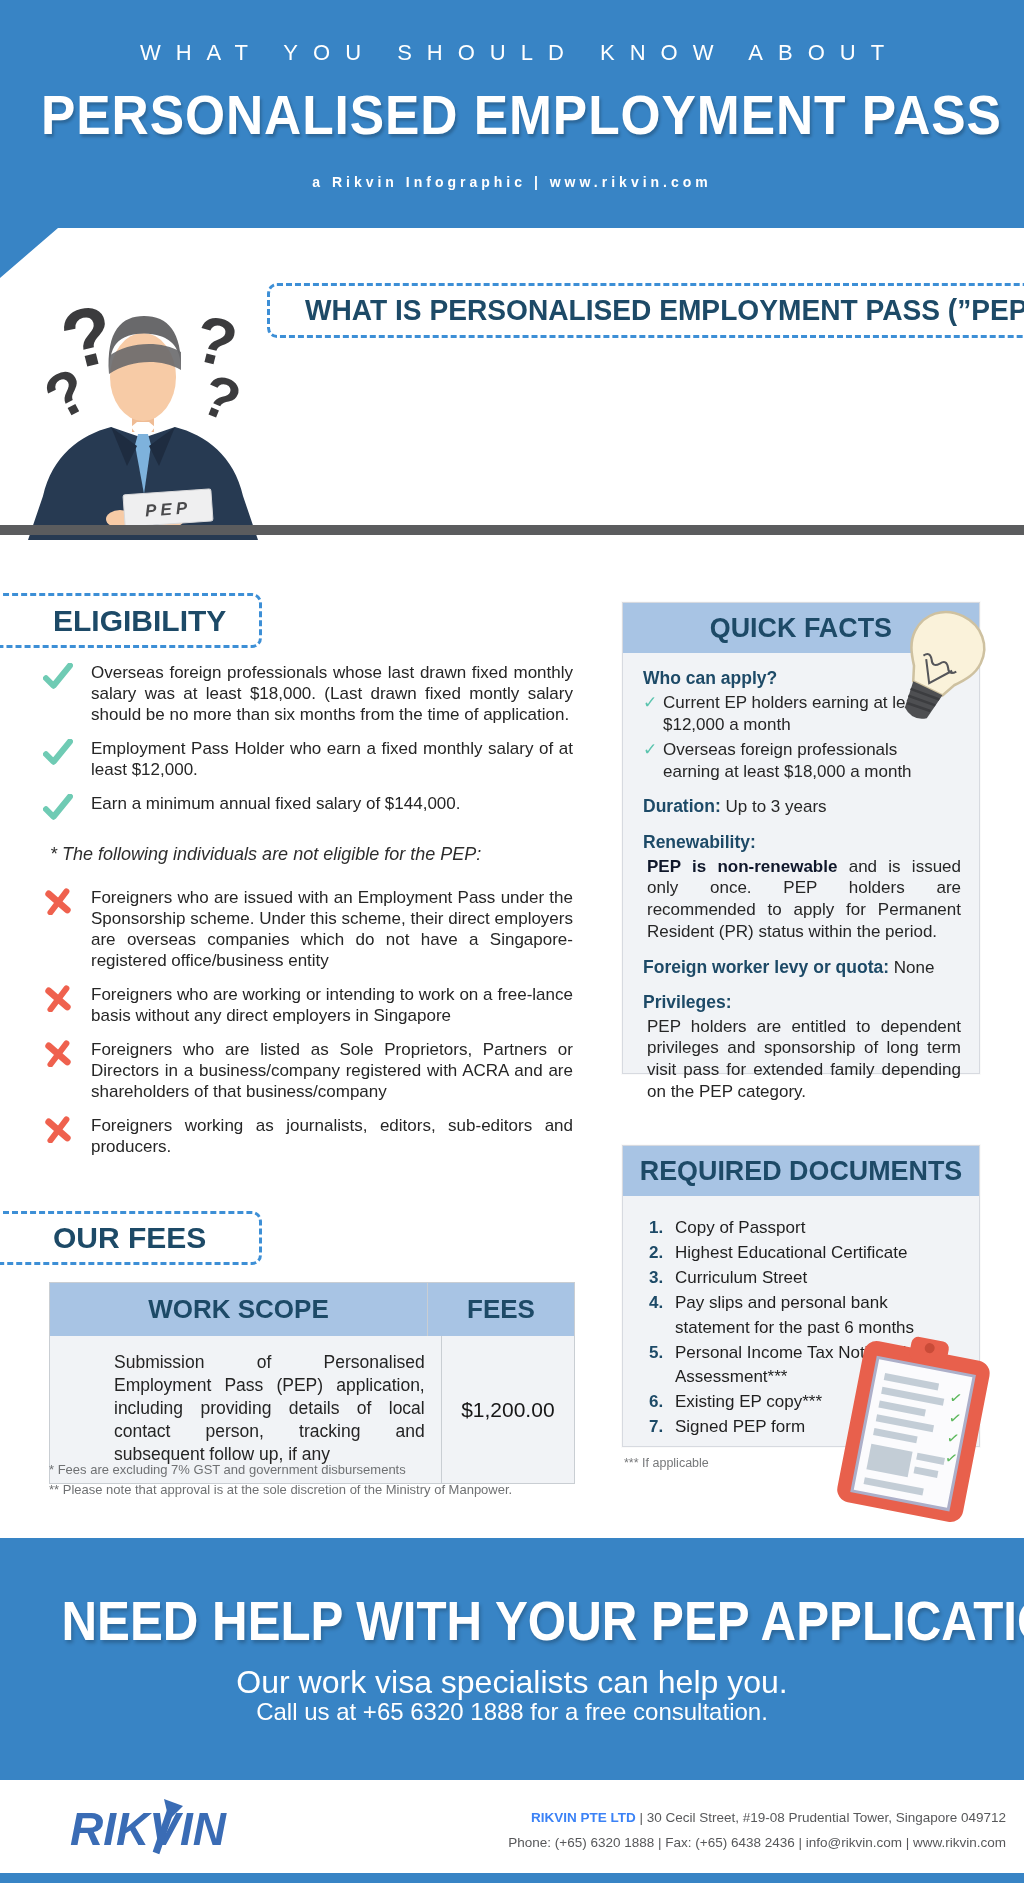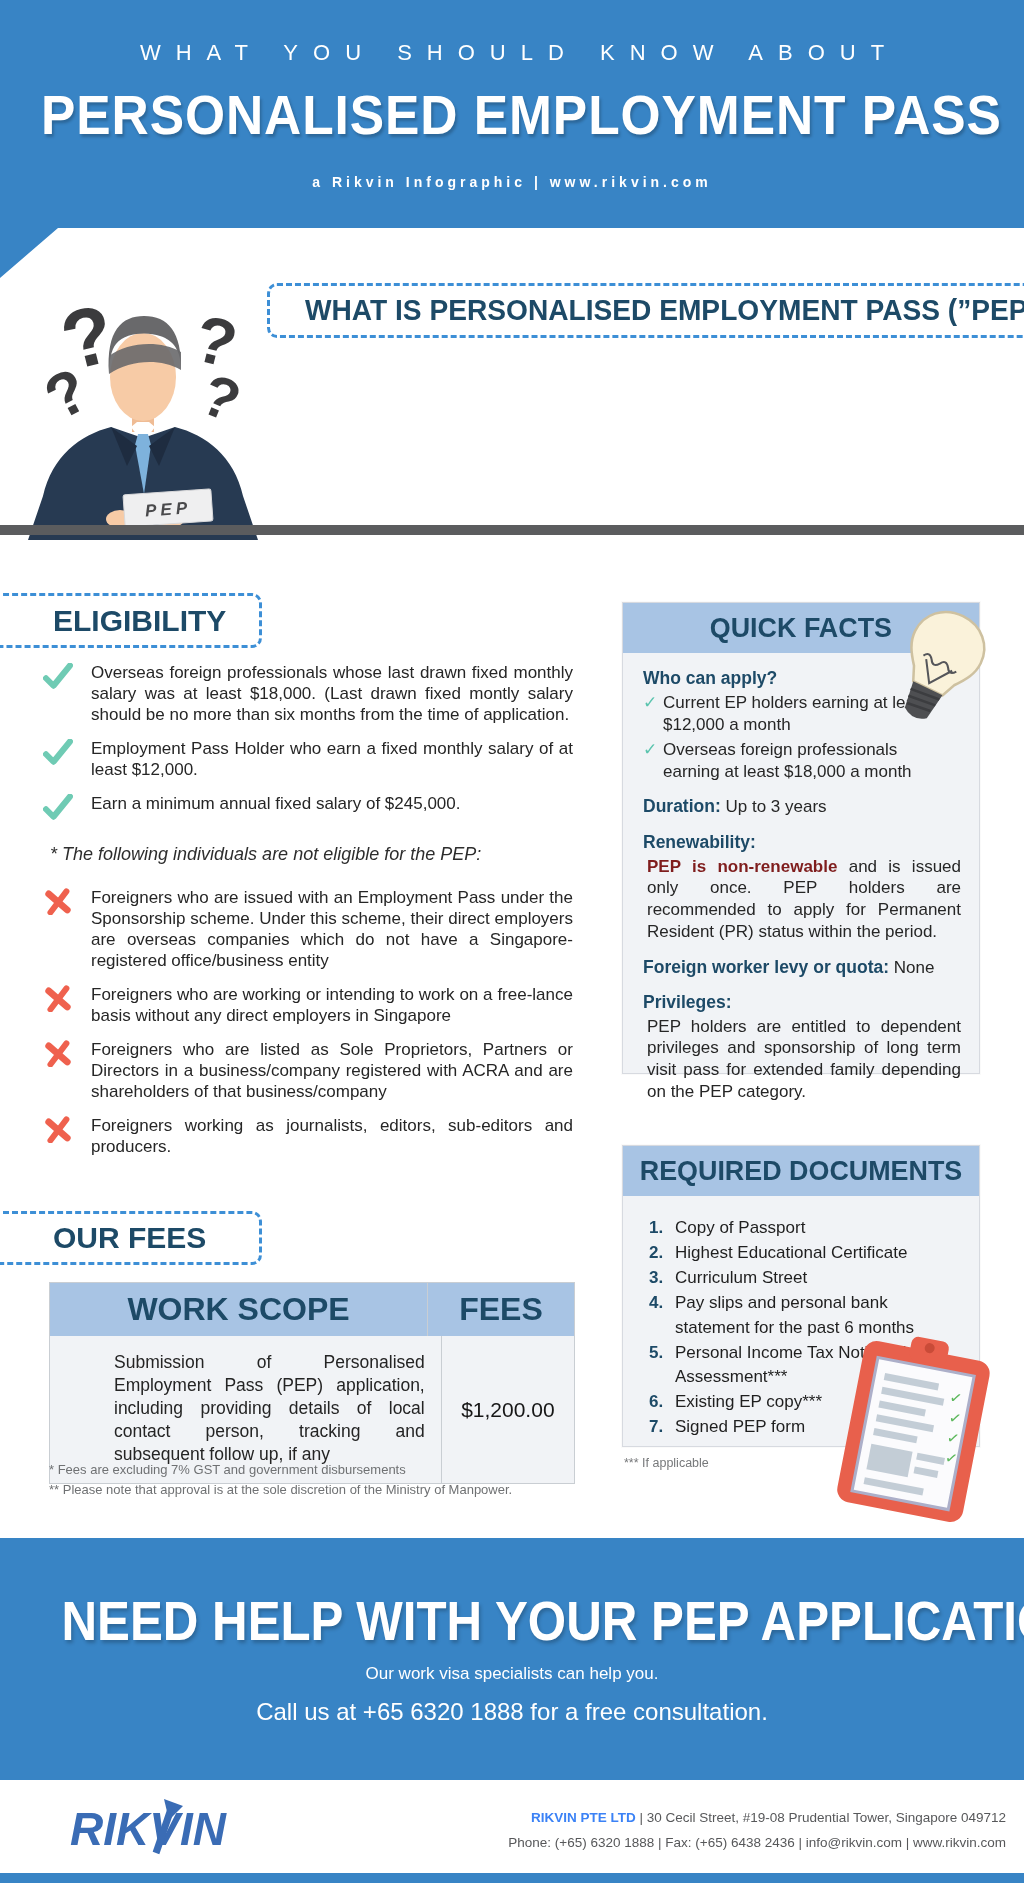--- a/index.html
+++ b/index.html
@@ -48,51 +48,51 @@
   .panel-head{height:50px;background:#A8C4E4;display:flex;align-items:center;justify-content:center;}
   .panel-head h2{margin:0;font-size:28px;color:#1D4A67;transform:scaleX(.96);white-space:nowrap;}
   .qf{left:622px;top:602px;width:356px;height:470px;}
   .qf-body{padding:14px 18px 0 20px;font-size:17px;line-height:1.28;color:#262626;}
   .qf-label{font-weight:bold;color:#1D4A67;font-size:17.5px;}
   .qf-row{margin-top:13px;}
   .qf-check{display:flex;margin-top:3px;}
   .qf-check .tick{flex:0 0 20px;color:#5BC4AE;font-weight:bold;font-size:17px;}
   .qf-check .t{flex:1;max-width:272px;}
   .qf-para{margin:2px 0 0 4px;text-align:justify;}
-  .qf-bold{font-weight:bold;color:#7f1d1d;}
+  .qf-bold{font-weight:bold;color:#0f172a;}
   .bulb-svg{position:absolute;right:-8px;top:2px;width:92px;height:134px;
     transform:rotate(26deg);transform-origin:50% 42%;}
   .docs{left:622px;top:1145px;width:356px;height:300px;}
   .docs-list{padding:20px 14px 0 26px;}
   .doc-row{display:flex;font-size:17px;line-height:1.42;margin-bottom:1px;}
   .doc-num{flex:0 0 26px;font-weight:bold;color:#1D4A67;}
   .doc-text{flex:1;color:#1f1f1f;max-width:276px;}
   .clip-svg{position:absolute;left:840px;top:1336px;width:152px;height:186px;
     transform:rotate(11deg);}
   .docs-note{left:624px;top:1456px;font-size:12.5px;color:#76787A;}
   
   .fees-table{left:49px;top:1282px;width:524px;border:1px solid #C9CED3;}
   .ft-row{display:flex;}
   .ft-h{height:53px;background:#A8C4E4;}
   .ft-c1{width:377px;border-right:1px solid #C9CED3;}
   .ft-c2{width:146px;}
   .ft-h .cell{display:flex;align-items:center;justify-content:center;height:100%;
-    font-size:32px;font-weight:bold;color:#1D4A67;}
+    font-size:26px;font-weight:bold;color:#1D4A67;}
   .ft-b{background:#F1F3F6;padding-left:47px;}
   .ft-b .ft-c1{padding:15px 16px 17px 17px;box-sizing:border-box;width:377px;
     font-size:17.5px;line-height:1.32;text-align:justify;color:#242424;}
   .ft-b .ft-c2{display:flex;align-items:center;justify-content:center;
     font-weight:normal;font-size:21px;color:#161616;}
   .fees-notes{left:49px;top:1460px;font-size:13px;color:#6F7173;line-height:1.55;}
   
   .cta{left:0;top:1538px;width:1024px;height:242px;background:#3884C5;}
   .cta-title{left:0;top:1588px;width:100%;text-align:center;color:#fff;font-size:56px;
     font-weight:bold;white-space:nowrap;transform:scaleX(.88);transform-origin:50% 50%;
     text-shadow:2px 3px 4px rgba(0,0,0,.22);}
-  .cta-l1{left:0;top:1664px;width:100%;text-align:center;color:#fff;font-size:17px;}
+  .cta-l1{left:0;top:1664px;width:100%;text-align:center;color:#fff;font-size:32px;}
   .cta-l2{left:0;top:1698px;width:100%;text-align:center;color:#fff;font-size:24px;}
   
   .logo-svg{left:68px;top:1797px;width:190px;height:62px;}
   .foot-text{right:18px;top:1806px;text-align:right;font-size:13.5px;color:#57585A;line-height:1.85;}
   .foot-co{font-weight:bold;color:#3b82f6;}
   .bottom-bar{left:0;top:1873px;width:1024px;height:10px;background:#3884C5;}
 </style>
 </head>
 <body>
 
@@ -155,21 +155,21 @@
           <svg class="li-icon" viewBox="0 0 40 34" width="30" height="26">
             <path d="M4 20 L14 30 L36 3" fill="none" stroke="#6FCBB4" stroke-width="8" stroke-linecap="round" stroke-linejoin="round"></path>
           </svg>
           <div class="li-text">Employment Pass Holder who earn a fixed monthly salary of at least $12,000.</div>
         </div>
 
         <div class="li-row">
           <svg class="li-icon" viewBox="0 0 40 34" width="30" height="26">
             <path d="M4 20 L14 30 L36 3" fill="none" stroke="#6FCBB4" stroke-width="8" stroke-linecap="round" stroke-linejoin="round"></path>
           </svg>
-          <div class="li-text">Earn a minimum annual fixed salary of $245,000.</div>
+          <div class="li-text">Earn a minimum annual fixed salary of $144,000.</div>
         </div>
       </div>
 
     <div class="not-note">* The following individuals are not eligible for the PEP:</div>
 
     <div>
 
         <div class="li-row">
           <svg class="li-icon" viewBox="0 0 32 32" width="27" height="27">
             <path d="M5 7 L27 26" fill="none" stroke="#EF614E" stroke-width="8" stroke-linecap="round"></path>

